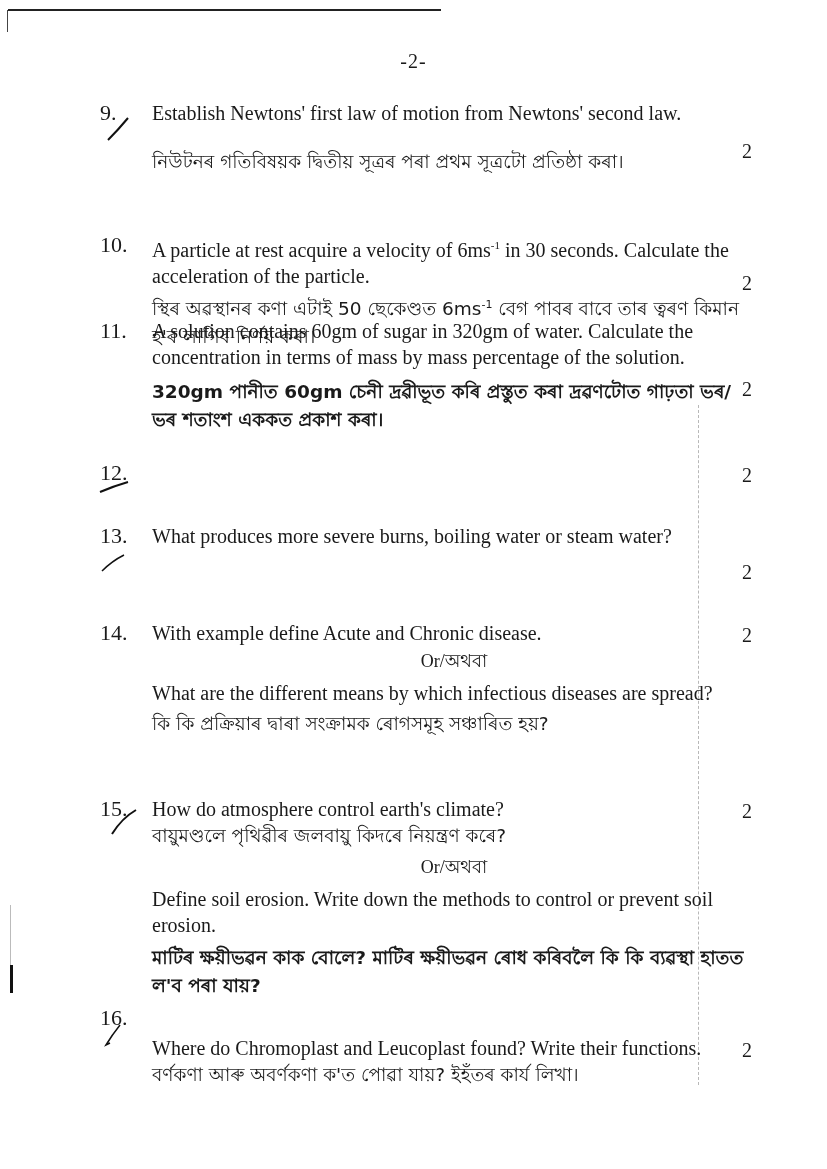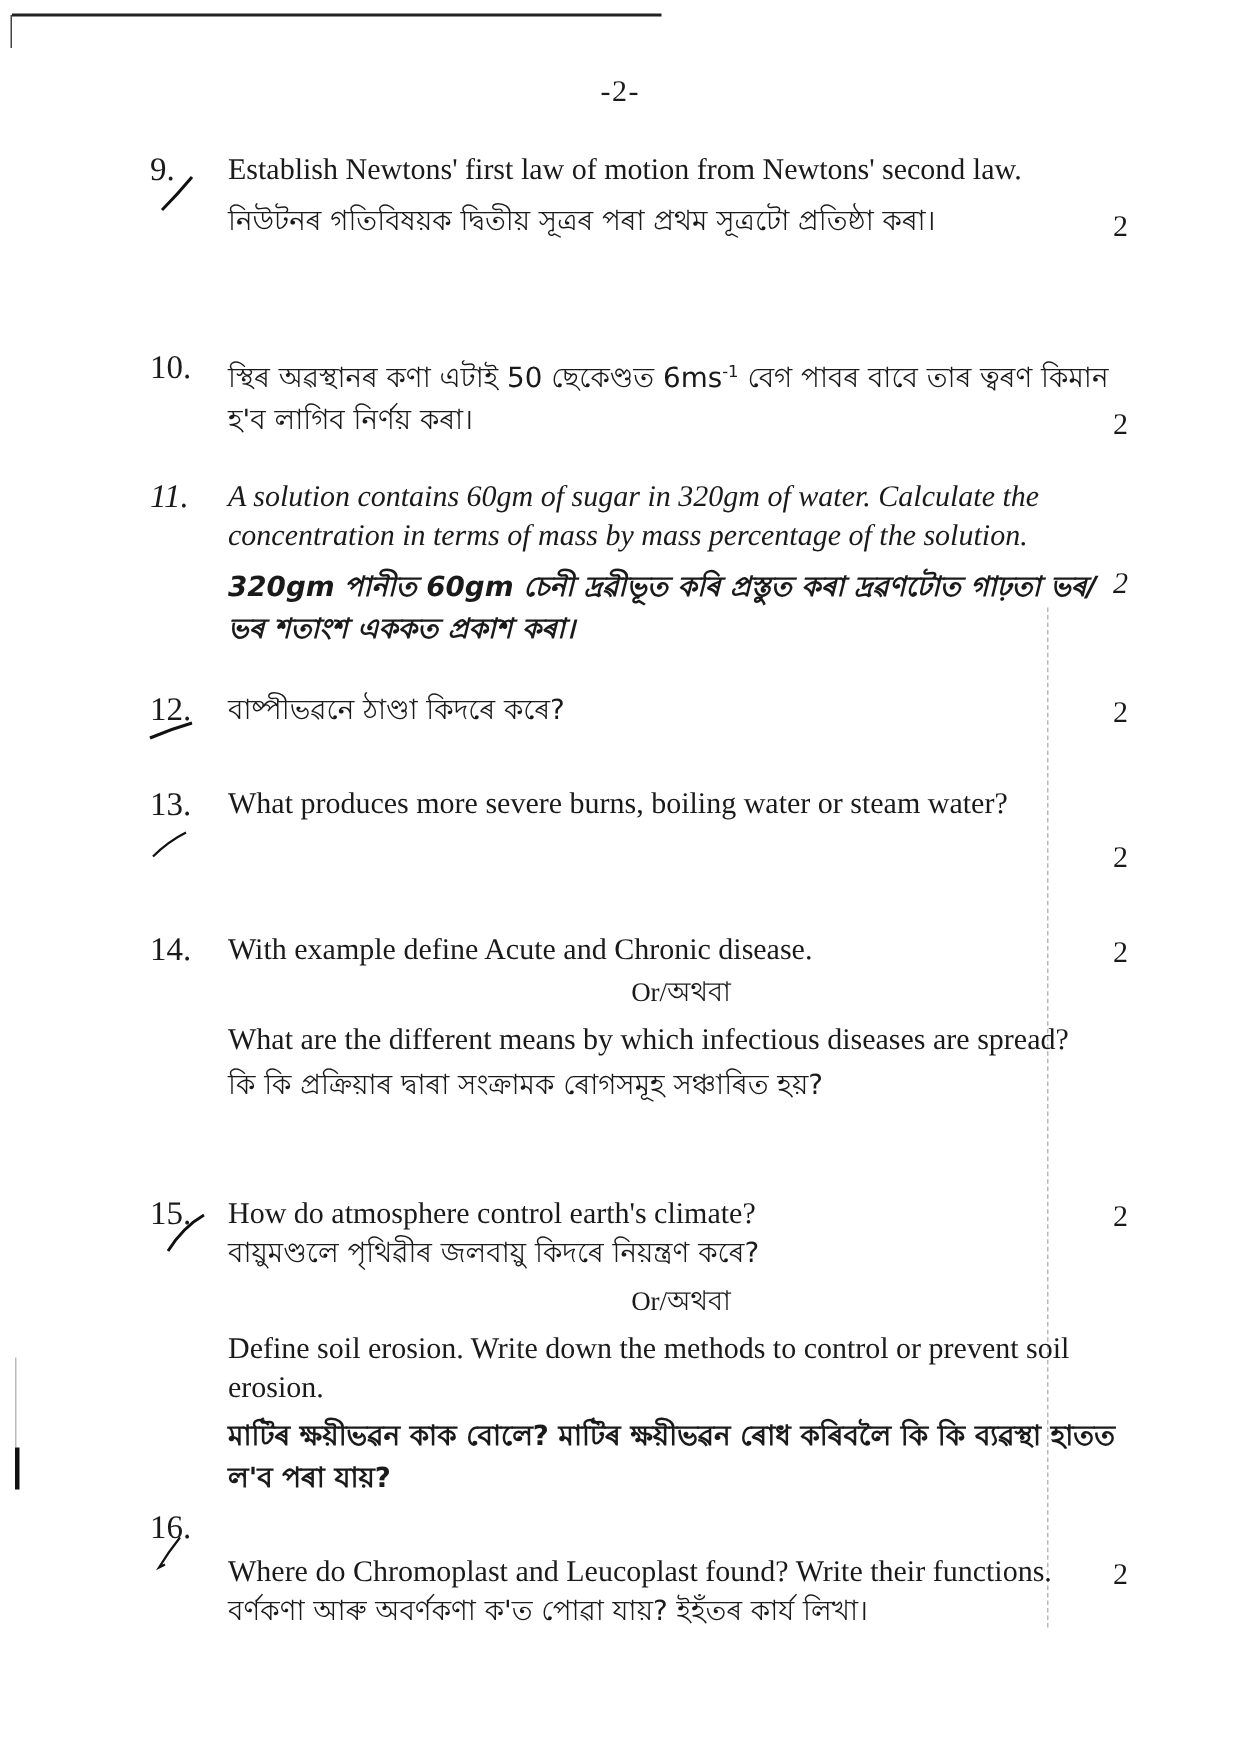--- a/index.html
+++ b/index.html
@@ -41,45 +41,45 @@
 
 <div class="q" style="top:100px;">
   <span class="qnum">9.</span>
   <div class="tick" style="left:4px; top:14px;">
     <svg width="30" height="30">
         <path d="M24 4 Q14 16 4 26" stroke="#111" stroke-width="2" fill="none"></path>
       </svg>
   </div>
   <div class="en" style="width:600px;">Establish Newtons' first law of motion from Newtons' second law.</div>
   <span class="marks" style="top:40px;">2</span>
-  <div class="as" style="margin-top:8px;">নিউটনৰ গতিবিষয়ক দ্বিতীয় সূত্ৰৰ পৰা প্ৰথম সূত্ৰটো প্ৰতিষ্ঠা কৰা।</div>
+  <div class="as" style="margin-top:22px;">নিউটনৰ গতিবিষয়ক দ্বিতীয় সূত্ৰৰ পৰা প্ৰথম সূত্ৰটো প্ৰতিষ্ঠা কৰা।</div>
 </div>
 
 <div class="q" style="top:188px;margin-top:44px;">
   <span class="qnum">10.</span>
+  <div class="en" style="width:605px;"><span>A particle at rest acquire a velocity of 6ms</span><sup>-1</sup><span> in 30 seconds. Calculate the acceleration of the particle.</span></div>
   <span class="marks" style="top:40px;">2</span>
   <div class="as" style="width:600px; margin-top:2px;"><span>স্থিৰ অৱস্থানৰ কণা এটাই 50 ছেকেণ্ডত 6ms</span><sup>-1</sup><span> বেগ পাবৰ বাবে তাৰ ত্বৰণ কিমান হ'ব লাগিব নিৰ্ণয় কৰা।</span></div>
 </div>
 
-<div class="q" style="top:318px;font-style:italic;">
+<div class="q" style="top:318px;">
   <span class="qnum">11.</span>
   <div class="en" style="width:605px;">A solution contains 60gm of sugar in 320gm of water. Calculate the concentration in terms of mass by mass percentage of the solution.</div>
   <span class="marks" style="top:60px;">2</span>
   <div class="as bold" style="width:600px; margin-top:8px;">320gm পানীত 60gm চেনী দ্ৰৱীভূত কৰি প্ৰস্তুত কৰা দ্ৰৱণটোত গাঢ়তা ভৰ/ভৰ শতাংশ এককত প্ৰকাশ কৰা।</div>
 </div>
 
 <div class="q" style="top:460px;">
   <span class="qnum">12.</span>
   <div class="tick" style="left:-2px; top:18px;">
     <svg width="34" height="20">
         <path d="M30 4 Q16 8 2 14" stroke="#111" stroke-width="2" fill="none"></path>
       </svg>
   </div>
   <span class="marks" style="top:4px;">2</span>
-  <div class="as">বাষ্পীভৱনে ঠাণ্ডা কিদৰে কৰে?</div>
 </div>
 
 <div class="q" style="top:523px;">
   <span class="qnum">13.</span>
   <div class="tick" style="left:-2px; top:28px;">
     <svg width="30" height="24">
         <path d="M26 4 Q14 10 4 20" stroke="#111" stroke-width="1.5" fill="none"></path>
       </svg>
   </div>
   <div class="en" style="width:610px;">What produces more severe burns, boiling water or steam water?</div>

